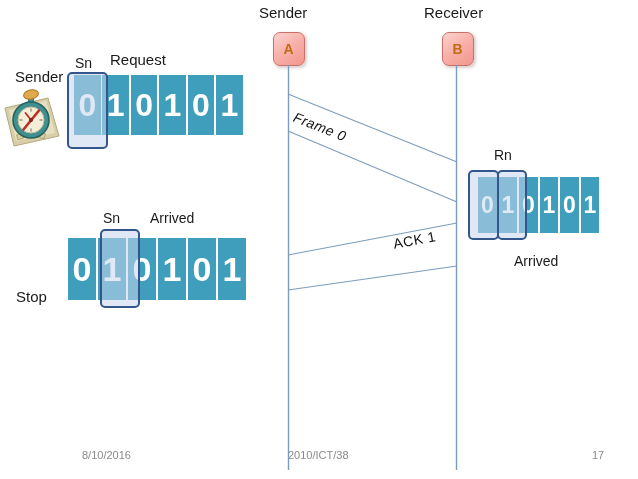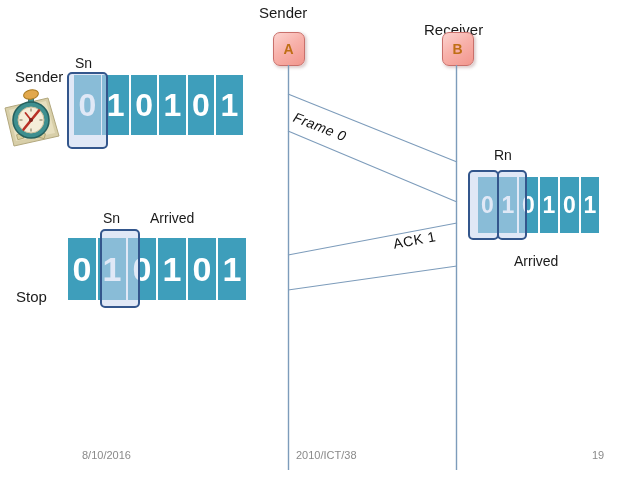--- a/index.html
+++ b/index.html
@@ -48,21 +48,21 @@
   <svg class="wires" width="638" height="479" viewBox="0 0 638 479">
     <line x1="288.5" y1="65" x2="288.5" y2="470" stroke="#7d9cbb" stroke-width="1.4"></line>
     <line x1="456.5" y1="65" x2="456.5" y2="470" stroke="#7d9cbb" stroke-width="1.4"></line>
     <line x1="288" y1="94" x2="457" y2="162" stroke="#7d9cbb" stroke-width="1.1"></line>
     <line x1="288" y1="131" x2="457" y2="202" stroke="#7d9cbb" stroke-width="1.1"></line>
     <line x1="457" y1="223" x2="288" y2="255" stroke="#7d9cbb" stroke-width="1.1"></line>
     <line x1="457" y1="266" x2="288" y2="290" stroke="#7d9cbb" stroke-width="1.1"></line>
   </svg>
 
   <div class="lbl center" style="left:259px;top:4px;width:60px;">Sender</div>
-  <div class="lbl center" style="left:424px;top:21px;width:70px;">Receiver</div>
+  <div class="lbl center" style="left:424px;top:4px;width:70px;">Receiver</div>
   <div class="node" style="left:272.5px;top:32px;">A</div>
   <div class="node" style="left:441.5px;top:32px;">B</div>
 
   <div class="icon-wrap">
     <svg width="58" height="66" viewBox="0 0 58 66">
       <polygon points="1,26 44,16 55,54 10,64" fill="#d8cfa9" stroke="#b3a87e" stroke-width="1"></polygon>
       <polygon points="5,28 42,19 51,51 12,59" fill="#e7dfbf"></polygon>
       <rect x="13" y="52" width="6" height="5" fill="#d9cf9f" stroke="#a99e6f" stroke-width="0.8" transform="rotate(-15 16 54)"></rect>
       <rect x="35" y="51" width="6" height="5" fill="#d9cf9f" stroke="#a99e6f" stroke-width="0.8" transform="rotate(15 38 53)"></rect>
       <rect x="24.5" y="15" width="5" height="8" fill="#3e8f8f" stroke="#26615f" stroke-width="0.8"></rect>
@@ -76,20 +76,21 @@
       <line x1="19.5" y1="47.5" x2="35" y2="28.5" stroke="#b83126" stroke-width="2.6" stroke-linecap="round"></line>
       <line x1="27" y1="38" x2="21.5" y2="31" stroke="#b83126" stroke-width="1.8" stroke-linecap="round"></line>
       <circle cx="27" cy="38" r="2" fill="#7e231c"></circle>
     </svg>
   </div>
 
   <div class="lbl" style="left:15px;top:68px;">Sender</div>
   <div class="lbl" style="left:16px;top:288px;">Stop</div>
 
   <div class="lbl small center" style="left:75px;top:55px;width:26px;">Sn</div>
+  <div class="lbl center" style="left:110px;top:51px;width:84px;">Request</div>
   <div class="row-req">
     <div class="cell" style="left:74px;">0</div>
     <div class="cell" style="left:102.4px;">1</div>
     <div class="cell" style="left:130.8px;">0</div>
     <div class="cell" style="left:159.2px;">1</div>
     <div class="cell" style="left:187.6px;">0</div>
     <div class="cell" style="left:216px;">1</div>
     <div class="hl" style="left:67px;top:72px;width:41px;height:77px;"></div>
   </div>
 
@@ -115,16 +116,16 @@
     <div class="cell" style="left:519px;">0</div>
     <div class="cell" style="left:539.5px;">1</div>
     <div class="cell" style="left:560px;">0</div>
     <div class="cell" style="left:580.5px;">1</div>
     <div class="hl" style="left:467.5px;top:169.5px;width:31.5px;height:70.5px;"></div>
     <div class="hl" style="left:497px;top:169.5px;width:30px;height:70.5px;"></div>
   </div>
   <div class="lbl small center" style="left:514px;top:253px;width:58px;">Arrived</div>
 
   <div class="footer-text" style="left:38px;padding-left:44px;">8/10/2016</div>
-  <div class="footer-text" style="left:296px;">2010/ICT/38</div>
-  <div class="footer-text" style="left:592px;">19</div>
+  <div class="footer-text" style="left:288px;">2010/ICT/38</div>
+  <div class="footer-text" style="left:592px;">17</div>
 
 </div>
 
 </body></html>

